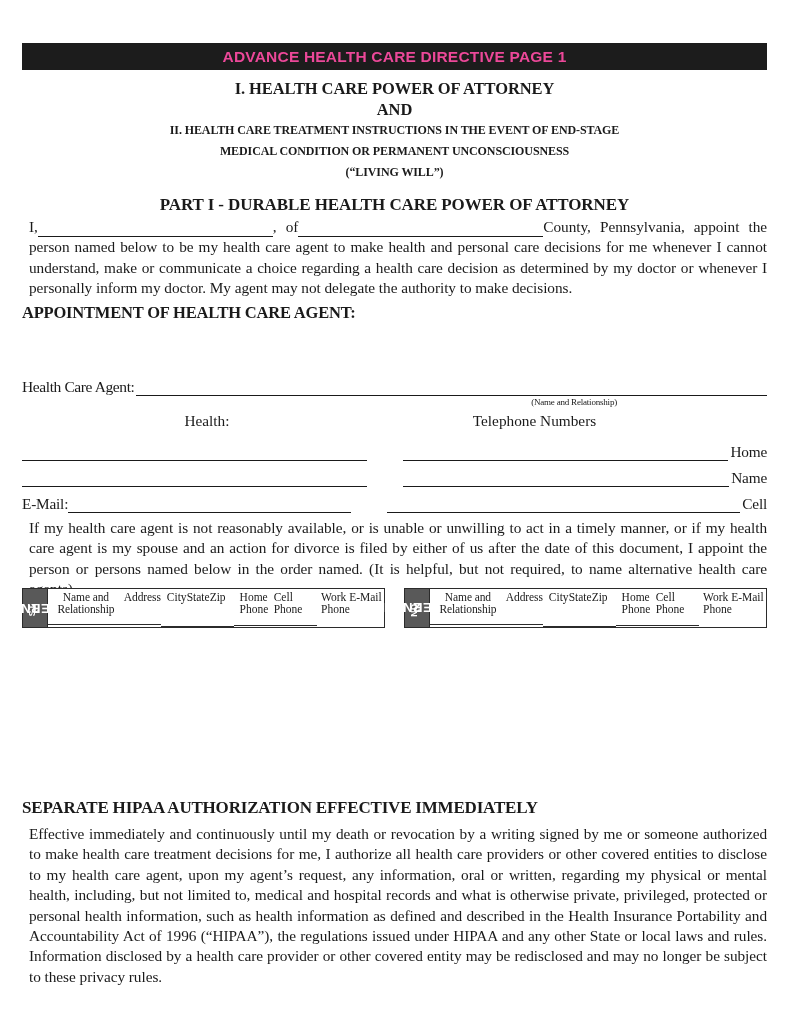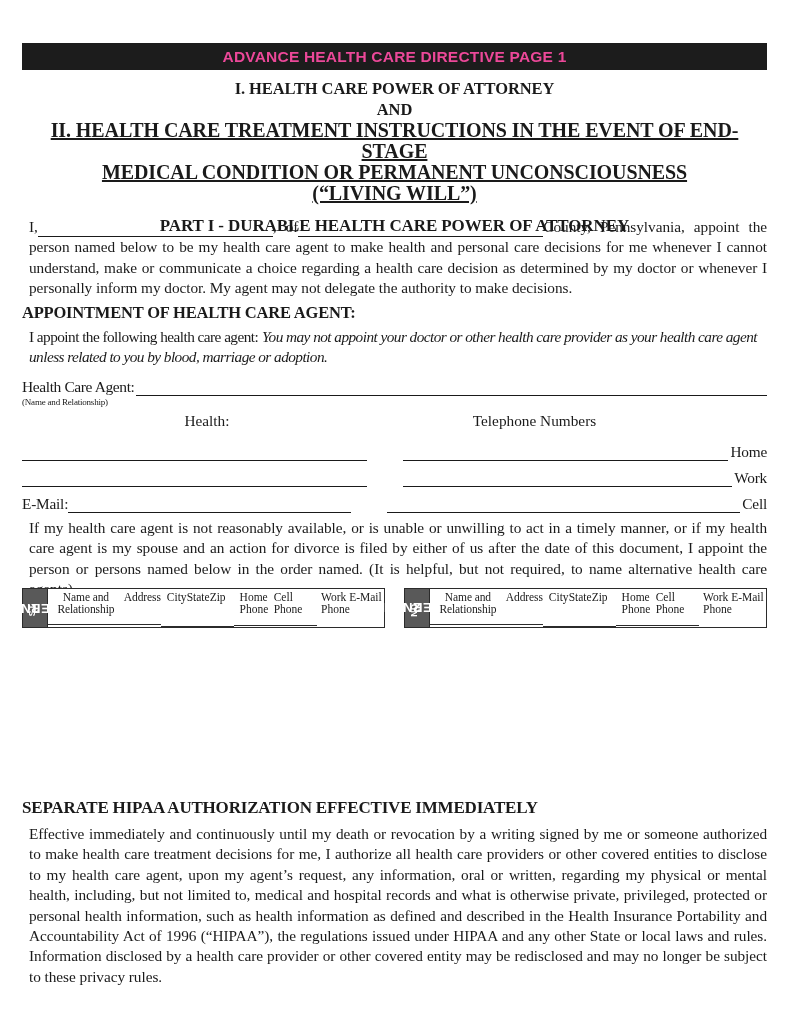--- a/index.html
+++ b/index.html
@@ -48,21 +48,21 @@
     top: 78px;
     width: 745px;
     text-align: center;
   }
   .hd {
     font-weight: bold;
     font-size: 16.5px;
     line-height: 21px;
     letter-spacing: -0.1px;
   }
-  .hd.small { font-size: 20px; text-decoration: underline; }
+  .hd.small { font-size: 12px; }
   .hd.part {
     font-size: 17px;
     margin-top: 11px;
   }
 
   
   .para {
     font-size: 15.3px;
     line-height: 20.4px;
     text-align: justify;
@@ -101,21 +101,21 @@
     font-size: 15.5px;
   }
   .agent-row .lbl { white-space: nowrap; letter-spacing: -0.4px; }
   .agent-row .fill {
     flex: 1;
     border-bottom: 1.6px solid #1a1a1a;
     height: 17px;
     margin-left: 2px;
   }
   .caption {
-    text-align: left;
+    text-align: right;
     font-size: 9px;
     letter-spacing: -0.2px;
     margin-top: 1px;
     padding-right: 150px;
   }
 
   .addr-tel {
     display: flex;
     font-size: 15.3px;
     margin-top: 5px;
@@ -257,24 +257,20 @@
 
   <div class="blk" style="top:217px;">
     <div class="para">
       <span>I,</span><span class="rule r1"></span><span>, of</span><span class="rule r2"></span><span>County, Pennsylvania, appoint</span>
       <span>the person named below to be my health care agent to make health and personal care decisions for me whenever I cannot understand, make or communicate a choice regarding a health care decision as determined by my doctor or whenever I personally inform my doctor. My agent may not delegate the authority to make decisions.</span>
     </div>
   </div>
 
   <div class="blk" style="top:303px;">
     <div class="sec-head">APPOINTMENT OF HEALTH CARE AGENT:</div>
-    <div class="para nojust" style="margin-top:4px;">
-      <span class="tight">I appoint the following health care agent:</span>
-      <span class="ital tight">You may not appoint your doctor or other health care provider as your health care agent unless related to you by blood, marriage or adoption.</span>
-    </div>
   </div>
 
   <div class="blk" style="top:378px;">
     <div class="agent-row">
       <span class="lbl">Health Care Agent:</span>
       <span class="fill"></span>
     </div>
     <div class="caption">(Name and Relationship)</div>
 
     <div class="addr-tel">
@@ -286,21 +282,21 @@
       <div class="line-row">
         <span class="left-line" style="width:345px;"></span>
         <span class="gap"></span>
         <span class="right-line"></span>
         <span class="tag">Home</span>
       </div>
       <div class="line-row">
         <span class="left-line" style="width:345px;"></span>
         <span class="gap"></span>
         <span class="right-line"></span>
-        <span class="tag">Work</span>
+        <span class="tag">Name</span>
       </div>
       <div class="line-row">
         <span class="pre">E-Mail:</span>
         <span class="left-line" style="width:283px;"></span>
         <span class="gap"></span>
         <span class="right-line"></span>
         <span class="tag">Cell</span>
       </div>
     </div>
   </div>

